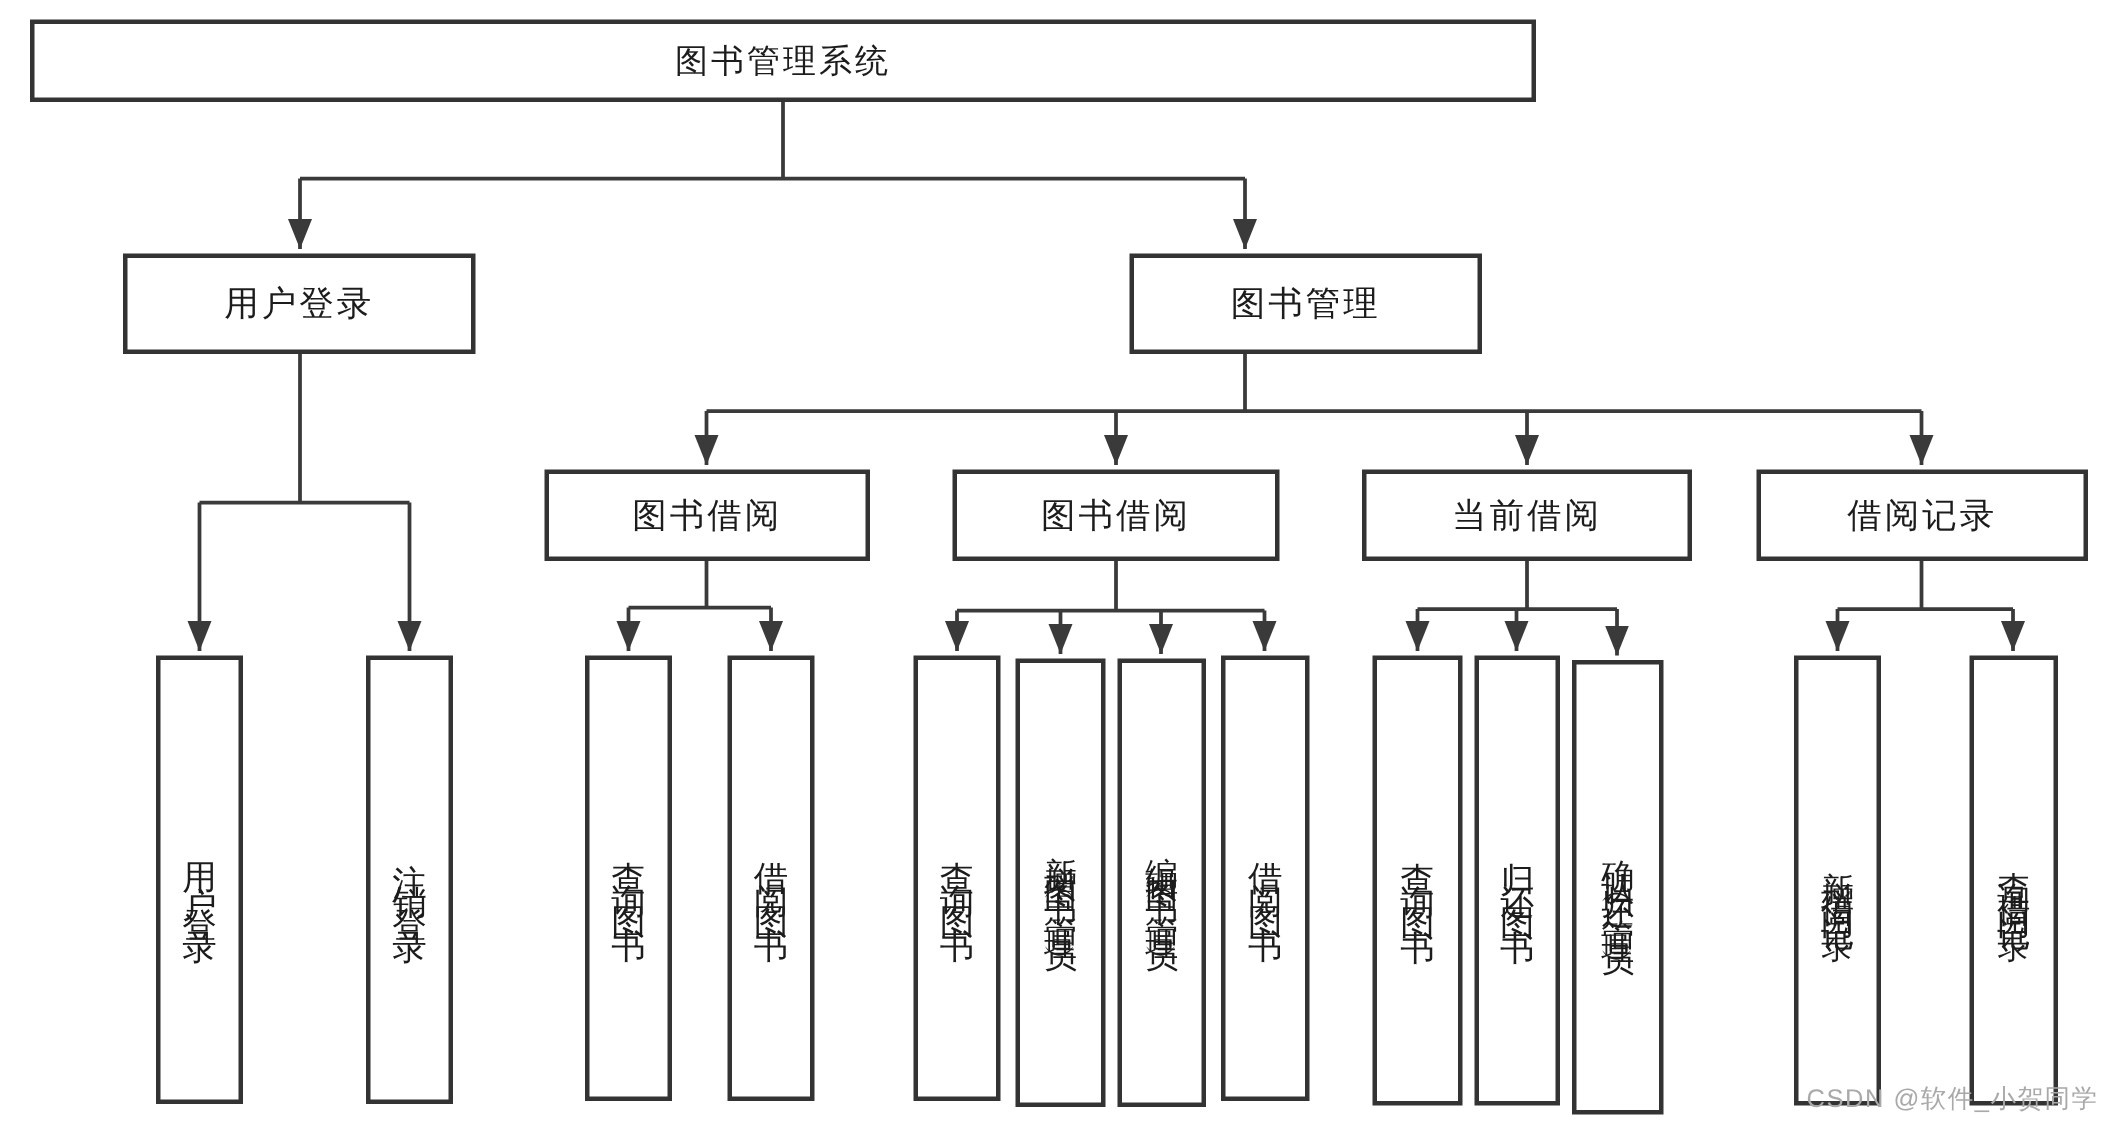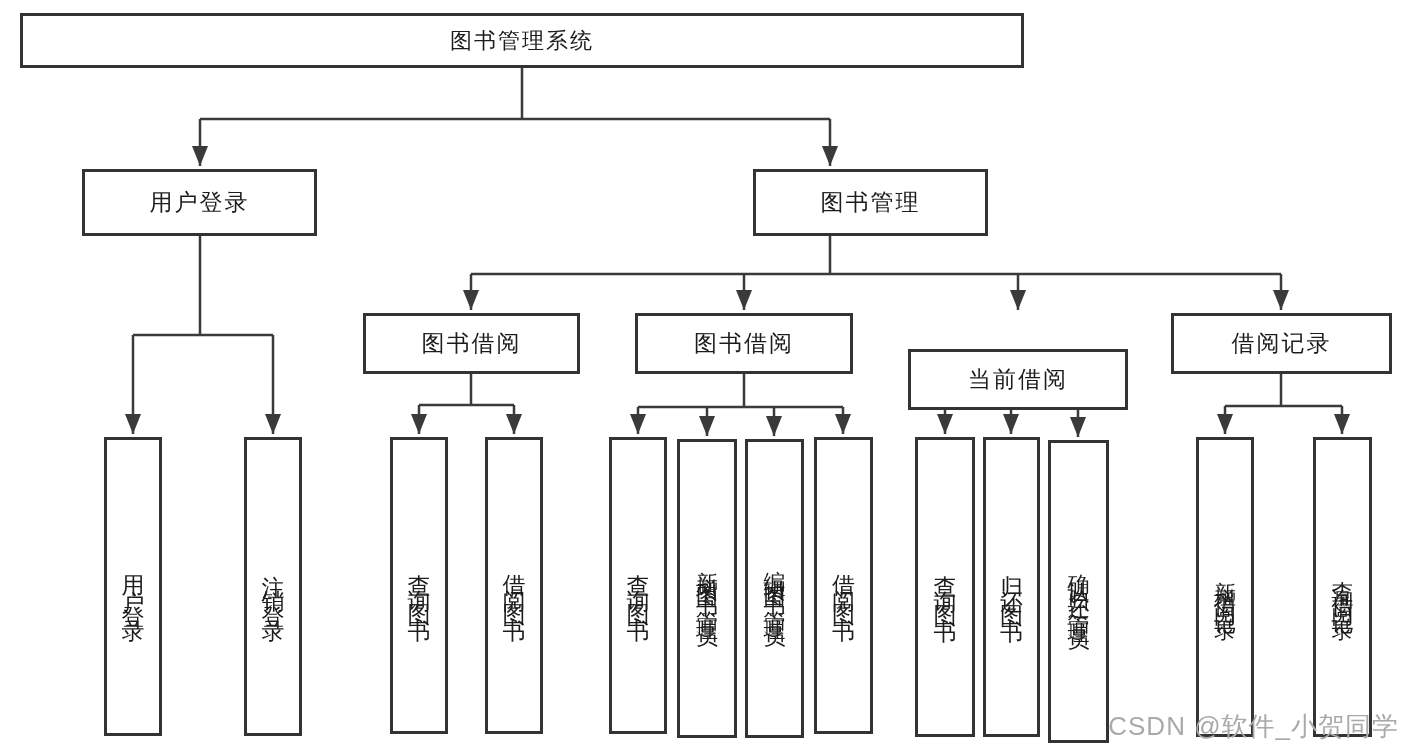--- a/index.html
+++ b/index.html
@@ -7,40 +7,40 @@
   .canvas{position:absolute;left:0;top:0;width:1405px;height:747px;}
   svg.wires{position:absolute;left:0;top:0;width:1405px;height:747px;z-index:1;}
   .node{position:absolute;box-sizing:border-box;background:#ffffff;border:3px solid #333333;
         display:flex;align-items:center;justify-content:center;color:#1c1c1c;z-index:2;}
   .hnode{font-size:23px;letter-spacing:2px;white-space:nowrap;}
   .root{left:20px;top:13px;width:1004px;height:55px;font-size:22px;}
   .b-user{left:82px;top:169px;width:235px;height:67px;}
   .b-mgmt{left:712px;top:169px;width:235px;height:67px;margin-left:41px;}
   .s1{left:363px;top:313px;width:217px;height:61px;}
   .s2{left:635px;top:313px;width:218px;height:61px;font-family:Liberation Serif, serif;}
-  .s3{left:908px;top:313px;width:220px;height:61px;margin-top:36px;}
+  .s3{left:908px;top:313px;width:220px;height:61px;}
   .s4{left:1171px;top:313px;width:221px;height:61px;}
   .leaf{writing-mode:vertical-rl;text-orientation:mixed;font-size:22px;letter-spacing:8px;
         line-height:1;padding:4px 0;}
   .leaf.spread{font-size:23px;letter-spacing:15px;}
   .l1{left:104px;top:437px;width:58px;height:299px;}
   .l2{left:244px;top:437px;width:58px;height:299px;}
   .l3{left:390px;top:437px;width:58px;height:297px;}
   .l4{left:485px;top:437px;width:58px;height:297px;}
   .l5{left:609px;top:437px;width:58px;height:297px;}
   .l6{left:677px;top:439px;width:60px;height:299px;}
   .l7{left:745px;top:439px;width:59px;height:299px;}
   .l8{left:814px;top:437px;width:59px;height:297px;}
   .l9{left:915px;top:437px;width:60px;height:300px;}
   .l10{left:983px;top:437px;width:57px;height:300px;}
   .l11{left:1048px;top:440px;width:61px;height:303px;}
   .l12{left:1196px;top:437px;width:58px;height:300px;}
   .l13{left:1313px;top:437px;width:59px;height:300px;}
   .watermark{position:absolute;right:6px;bottom:3px;z-index:3;color:#a9a9a9;
-             font-size:26px;letter-spacing:1px;white-space:nowrap;}
+             font-size:17px;letter-spacing:1px;white-space:nowrap;}
 </style>
 </head>
 <body>
 
 <div class="canvas">
 
   <svg class="wires" viewBox="0 0 1405 747" xmlns="http://www.w3.org/2000/svg">
     <defs>
       <marker id="arrow" markerUnits="userSpaceOnUse" markerWidth="22" markerHeight="18" refX="20" refY="8" orient="auto">
         <path d="M0,0 L20,8 L0,16 Z" fill="#3a3a3a"></path>

